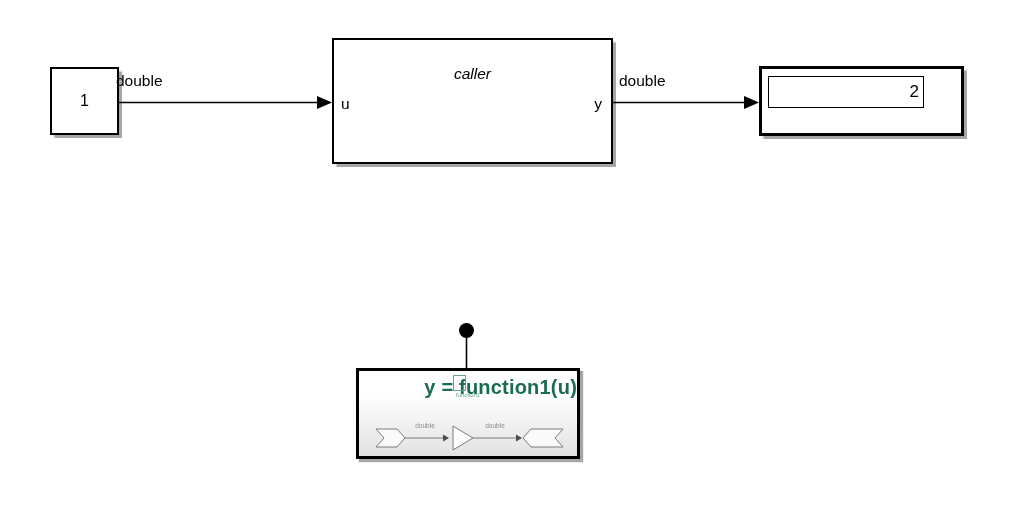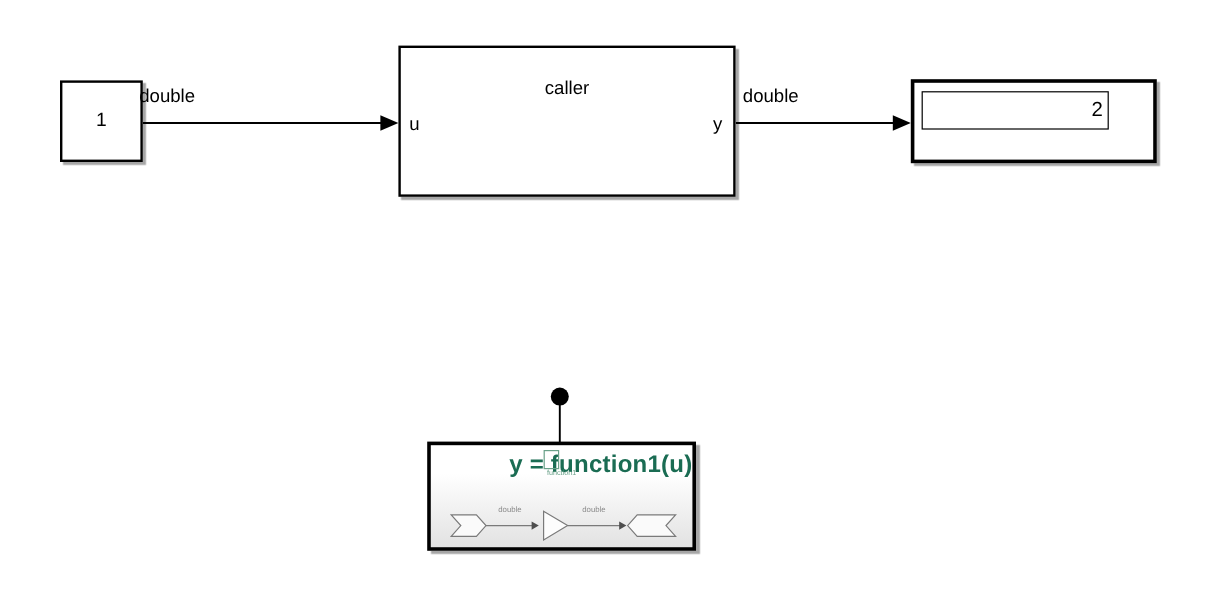--- a/index.html
+++ b/index.html
@@ -17,21 +17,21 @@
 
   
   .block{position:absolute;background:#ffffff;border:2px solid var(--ink);
          box-shadow:2.5px 2.5px 1px rgba(0,0,0,0.35);}
 
   .constant{left:50px;top:67px;width:69px;height:68px;display:flex;
             align-items:center;justify-content:center;font-size:16px;color:var(--ink);}
 
   .caller{left:332px;top:38px;width:281px;height:126px;}
   .caller-title{position:absolute;left:0;top:19px;width:100%;text-align:center;
-                font-size:15.5px;line-height:29px;color:var(--ink);}
+                font-size:15.5px;line-height:29px;color:var(--ink);font-style:italic;}
   .port-label{position:absolute;top:55px;font-size:15.5px;line-height:18px;color:var(--ink);}
   .port-u{left:7px;}
   .port-y{right:9px;}
 
   .display{left:759px;top:66px;width:205px;height:70px;border-width:3px;}
   .display-inner{position:absolute;left:6px;top:7px;width:156px;height:32px;
                  border:1.5px solid var(--ink);text-align:right;font-size:17px;
                  line-height:29px;padding-right:4px;color:var(--ink);background:#ffffff;}
 
   .sig-label{position:absolute;font-size:15.5px;line-height:18px;color:var(--ink);}

